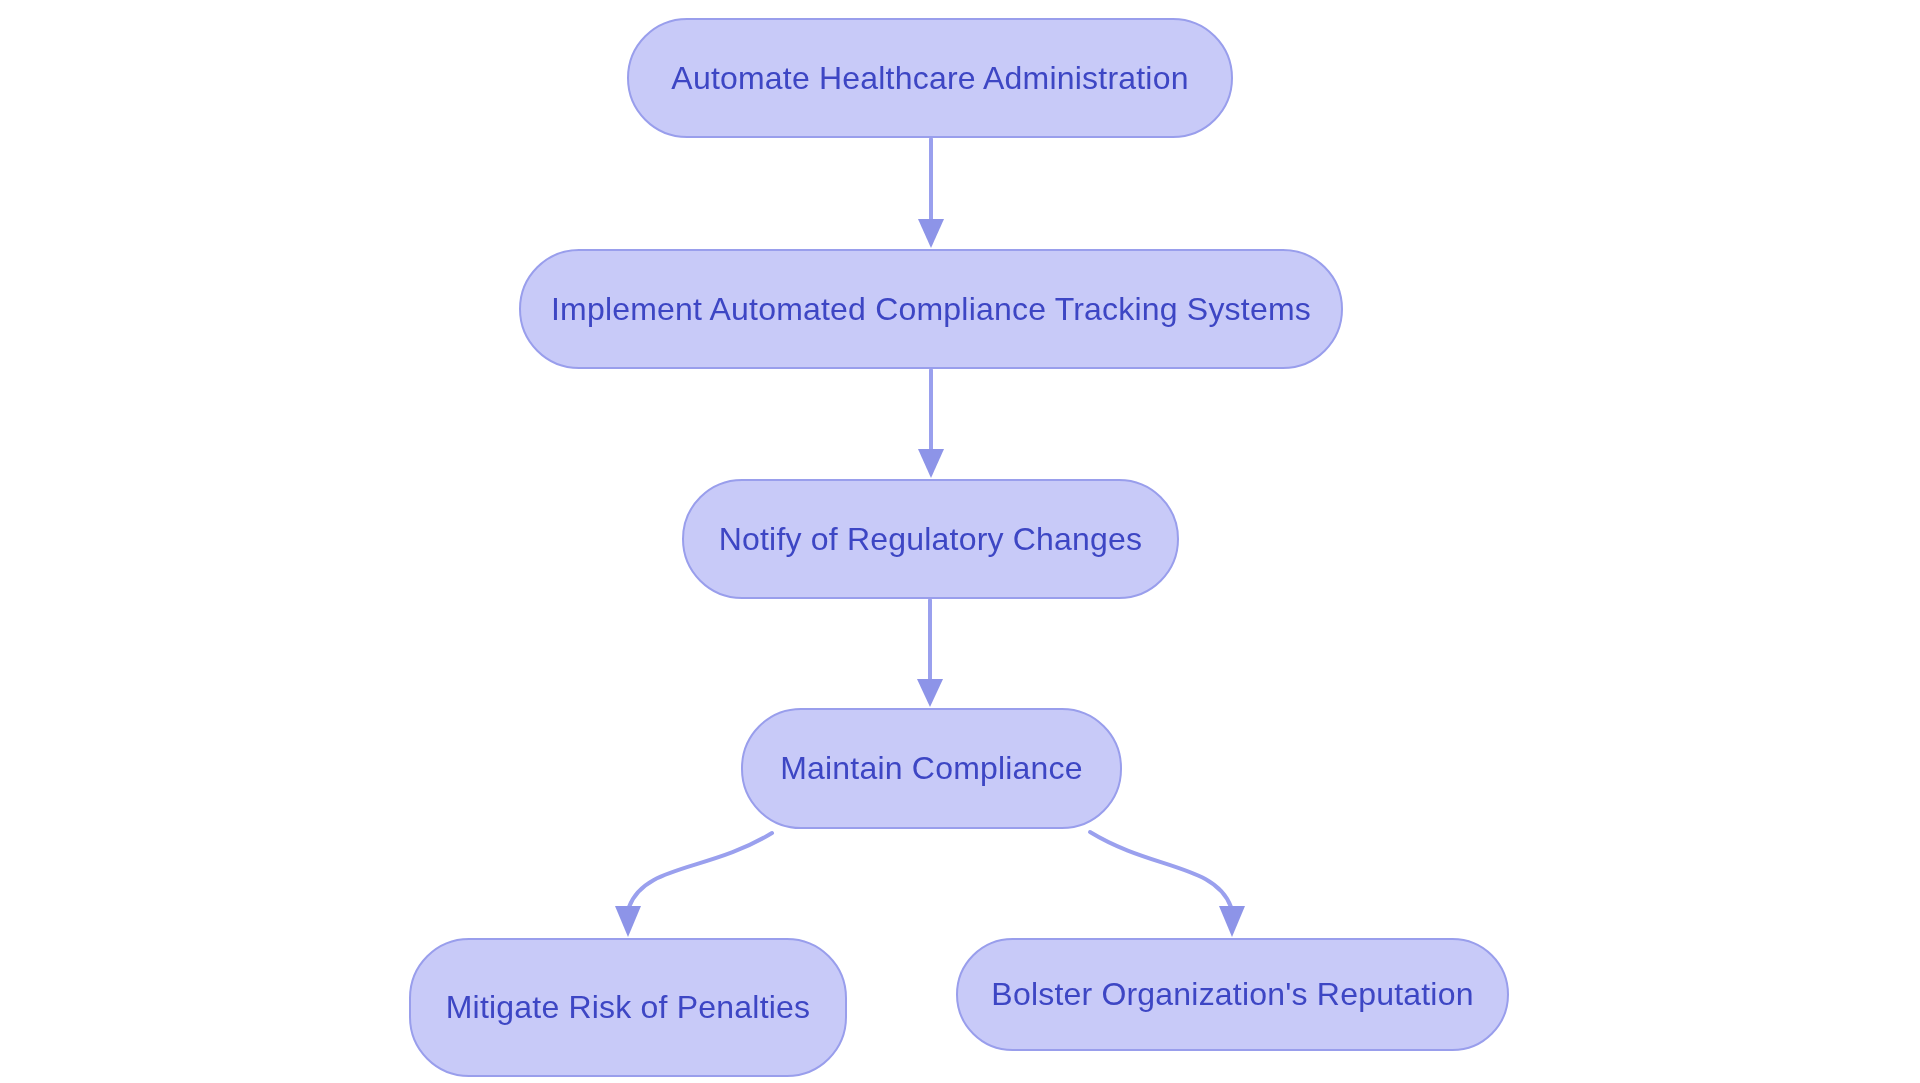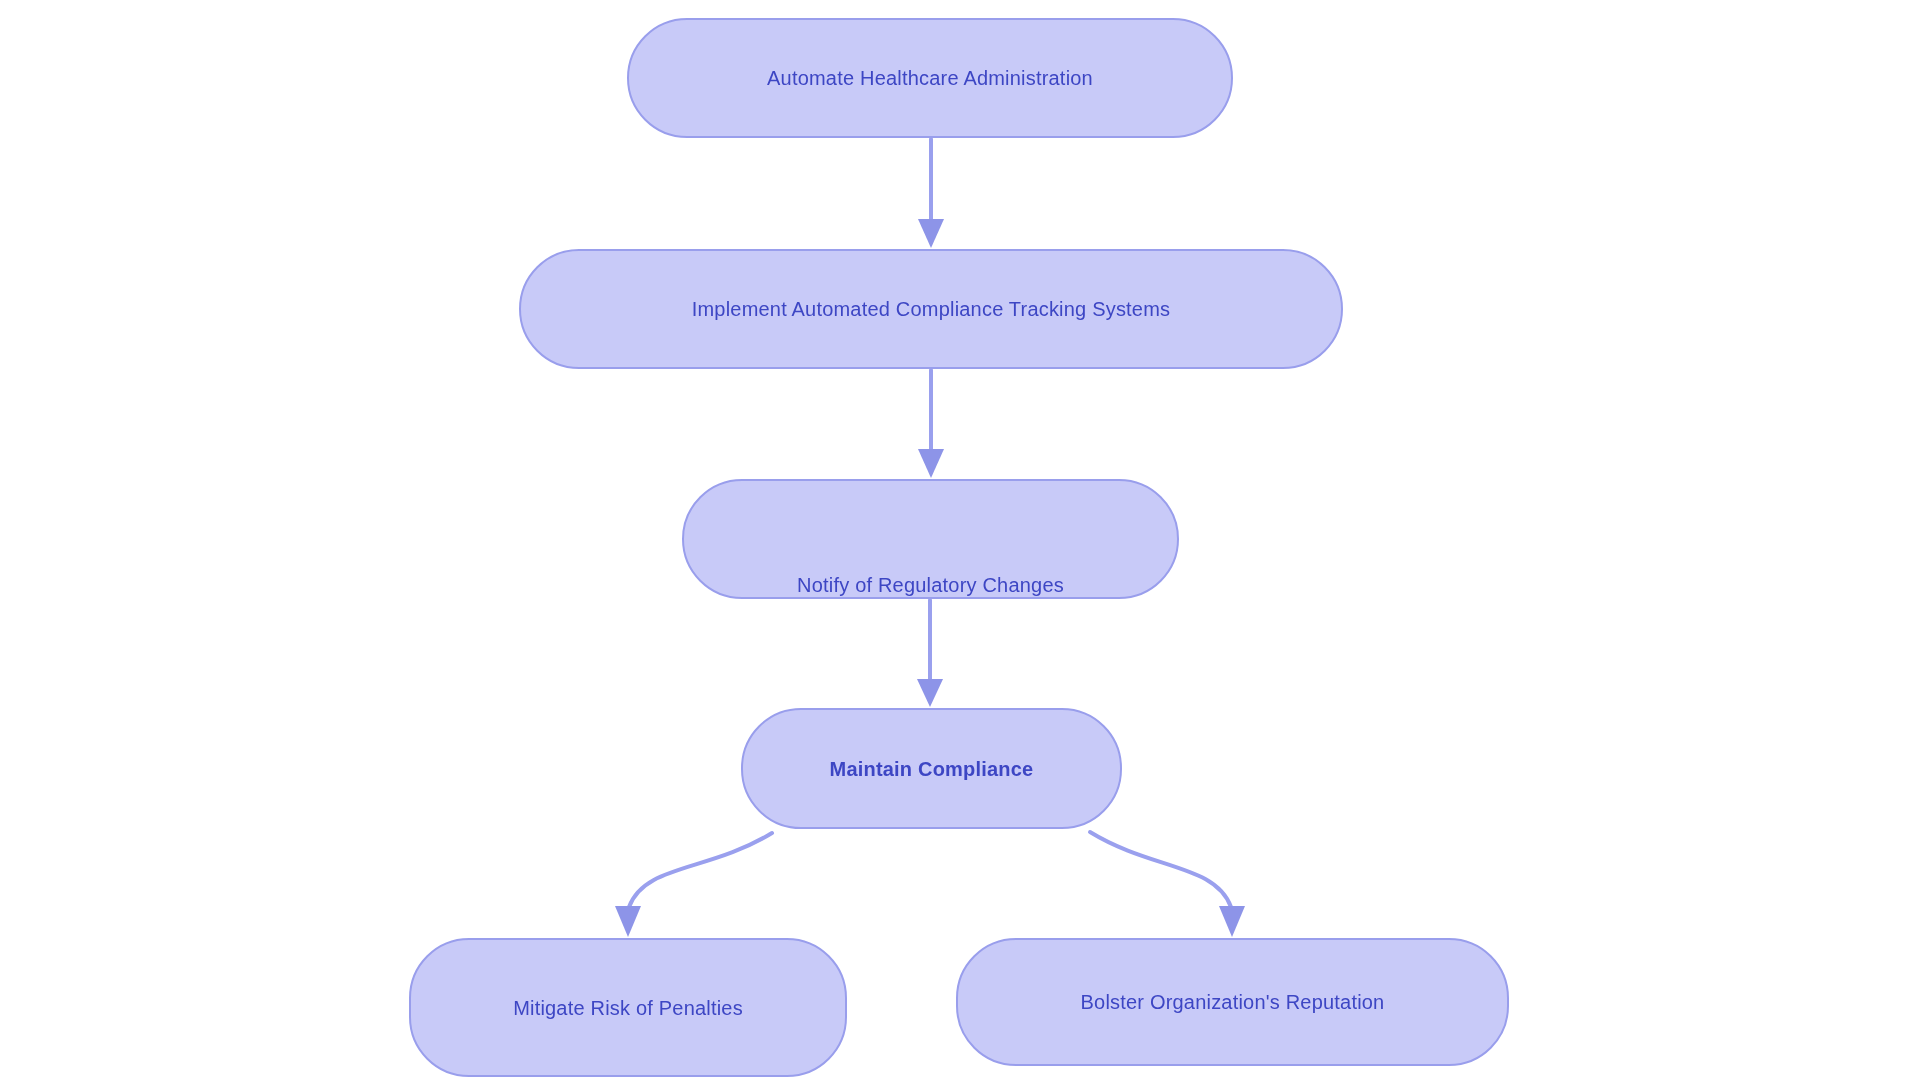--- a/index.html
+++ b/index.html
@@ -26,31 +26,31 @@
     position: absolute;
     box-sizing: border-box;
     display: flex;
     align-items: center;
     justify-content: center;
     text-align: center;
     background: #c8caf8;
     border: 2px solid #999eec;
     border-radius: 60px;
     color: #3d46c4;
-    font-size: 20px;
+    font-size: 32px;
     line-height: 1.2;
     letter-spacing: 0.2px;
     white-space: nowrap;
   }
   .node-automate  { left: 627px; top: 18px;  width: 606px; height: 120px; }
   .node-implement { left: 519px; top: 249px; width: 824px; height: 120px; text-align: right; }
-  .node-notify    { left: 682px; top: 479px; width: 497px; height: 120px; align-items: flex-end; }
-  .node-maintain  { left: 741px; top: 708px; width: 381px; height: 121px; font-weight: bold; }
+  .node-notify    { left: 682px; top: 479px; width: 497px; height: 120px; }
+  .node-maintain  { left: 741px; top: 708px; width: 381px; height: 121px; }
   .node-mitigate  { left: 409px; top: 938px; width: 438px; height: 139px; }
-  .node-bolster   { left: 956px; top: 938px; width: 553px; height: 128px; }
+  .node-bolster   { left: 956px; top: 938px; width: 553px; height: 113px; }
 </style>
 </head>
 <body>
 
 <div class="canvas">
 
   <svg class="edges-layer" viewBox="0 0 1920 1083" xmlns="http://www.w3.org/2000/svg" aria-hidden="true">
     <g>
       <path d="M931 139 L931 221" stroke="#9aa0ee" stroke-width="4" fill="none" stroke-linecap="round"></path>
       <polygon points="918,219 944,219 931,248" fill="#8d94e8"></polygon>

